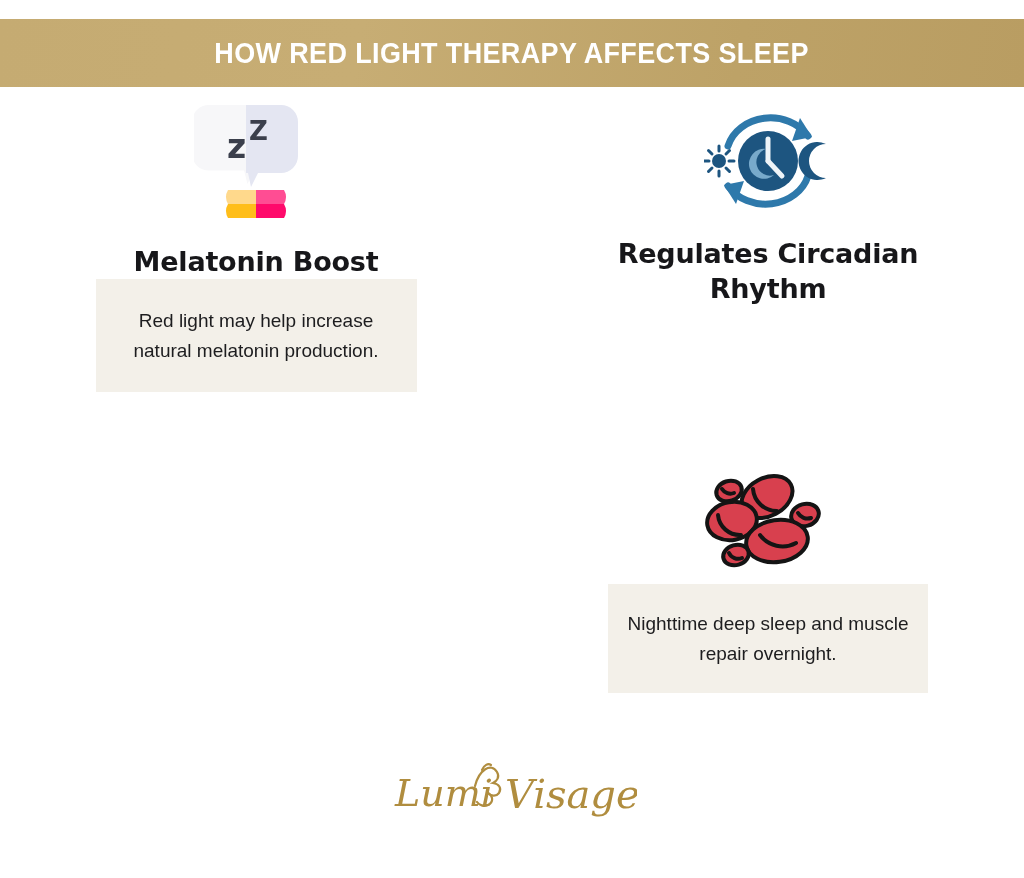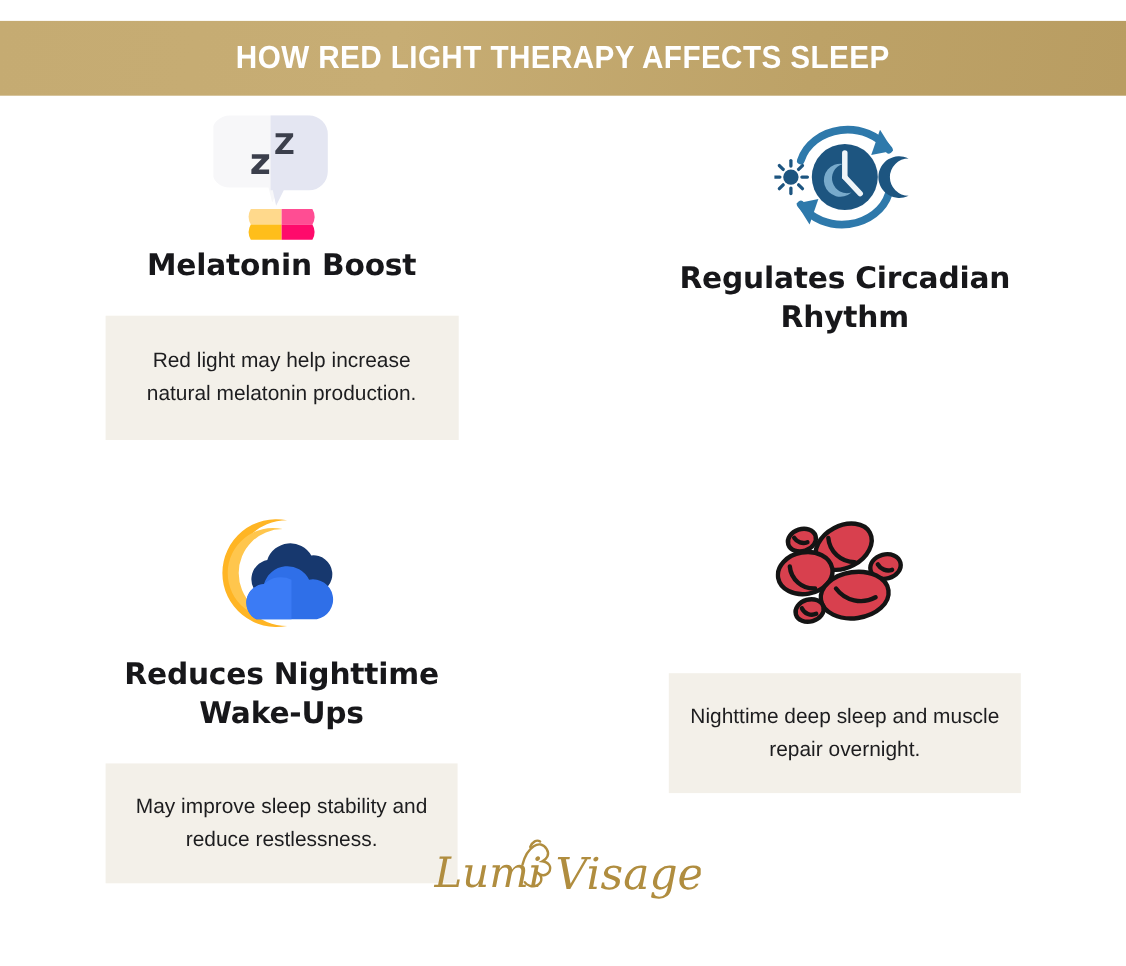--- a/index.html
+++ b/index.html
@@ -70,39 +70,38 @@
 
   .card-title {
     font-family: "DejaVu Sans", "Liberation Sans", sans-serif;
     font-weight: 700;
     font-size: 27px;
     line-height: 35px;
     color: #17171a;
     text-align: center;
     letter-spacing: -0.2px;
     max-width: 330px;
-    margin-top: 0;
+    margin-top: 20px;
   }
   .card-title.two-line { margin-top: 12px; }
 
   .card-body {
     background: #f3f0e9;
     color: #1d1d1f;
     font-family: "Liberation Sans", sans-serif;
     font-size: 19px;
     line-height: 30px;
     text-align: center;
     box-sizing: border-box;
     padding: 16px 18px;
     width: 321px;
     min-height: 113px;
     display: flex;
     align-items: center;
     justify-content: center;
-    margin-top: 28px;
   }
   .card-body.wide { width: 320px; min-height: 109px; }
 
   
   .footer-logo {
     position: absolute;
     left: 0;
     top: 746px;
     width: 1024px;
     height: 88px;
@@ -171,36 +170,20 @@
           <path d="M25.5 44.5 L22 48"></path>
             <path d="M8 62 L4.5 65.5"></path>
         </g>
 
         <path d="M122 38 A19 19 0 1 0 122 72 A16 16 0 1 1 122 38 Z" fill="#1d5580"></path>
       </svg>
     </div>
     <div class="card-title two-line">Regulates Circadian Rhythm</div>
   </div>
 
-  <div class="cell cell-bl">
-    <div class="icon-wrap">
-      <svg width="122" height="112" viewBox="0 0 122 112" aria-hidden="true">
-
-        <path d="M66 8 A49 49 0 1 0 66 104 A41 41 0 1 1 66 8 Z" fill="#ffb524"></path>
-        <path d="M62 16 A41 41 0 1 0 62 96 A34 34 0 1 1 62 16 Z" fill="#ffc64d"></path>
-
-        <path d="M44 78 A18 18 0 0 1 48 44 A22 22 0 0 1 88 40 A17 17 0 0 1 92 74 Z" fill="#17386e"></path>
-
-        <path d="M38 98 A17 17 0 0 1 45 66 A22 22 0 0 1 86 62 A17 17 0 0 1 93 98 Z" fill="#2f6fe8"></path>
-        <path d="M38 98 A17 17 0 0 1 45 66 A22 22 0 0 1 70 62 L70 98 Z" fill="#3b7bf5"></path>
-      </svg>
-    </div>
-    <div class="card-title two-line">Reduces Nighttime Wake-Ups</div>
-    <div class="card-body wide">May improve sleep stability and reduce restlessness.</div>
-  </div>
 
   <div class="cell cell-br">
     <div class="icon-wrap">
       <svg width="126" height="112" viewBox="0 0 126 112" aria-hidden="true">
         <g fill="#d8404e" stroke="#141414" stroke-width="4">
           <ellipse cx="24" cy="26" rx="13" ry="10" transform="rotate(-18 24 26)"></ellipse>
           <ellipse cx="62" cy="32" rx="27" ry="19" transform="rotate(-28 62 32)"></ellipse>
           <ellipse cx="27" cy="56" rx="25" ry="19" transform="rotate(-10 27 56)"></ellipse>
           <ellipse cx="100" cy="50" rx="14" ry="11" transform="rotate(-15 100 50)"></ellipse>
           <ellipse cx="72" cy="76" rx="31" ry="21" transform="rotate(-8 72 76)"></ellipse>

